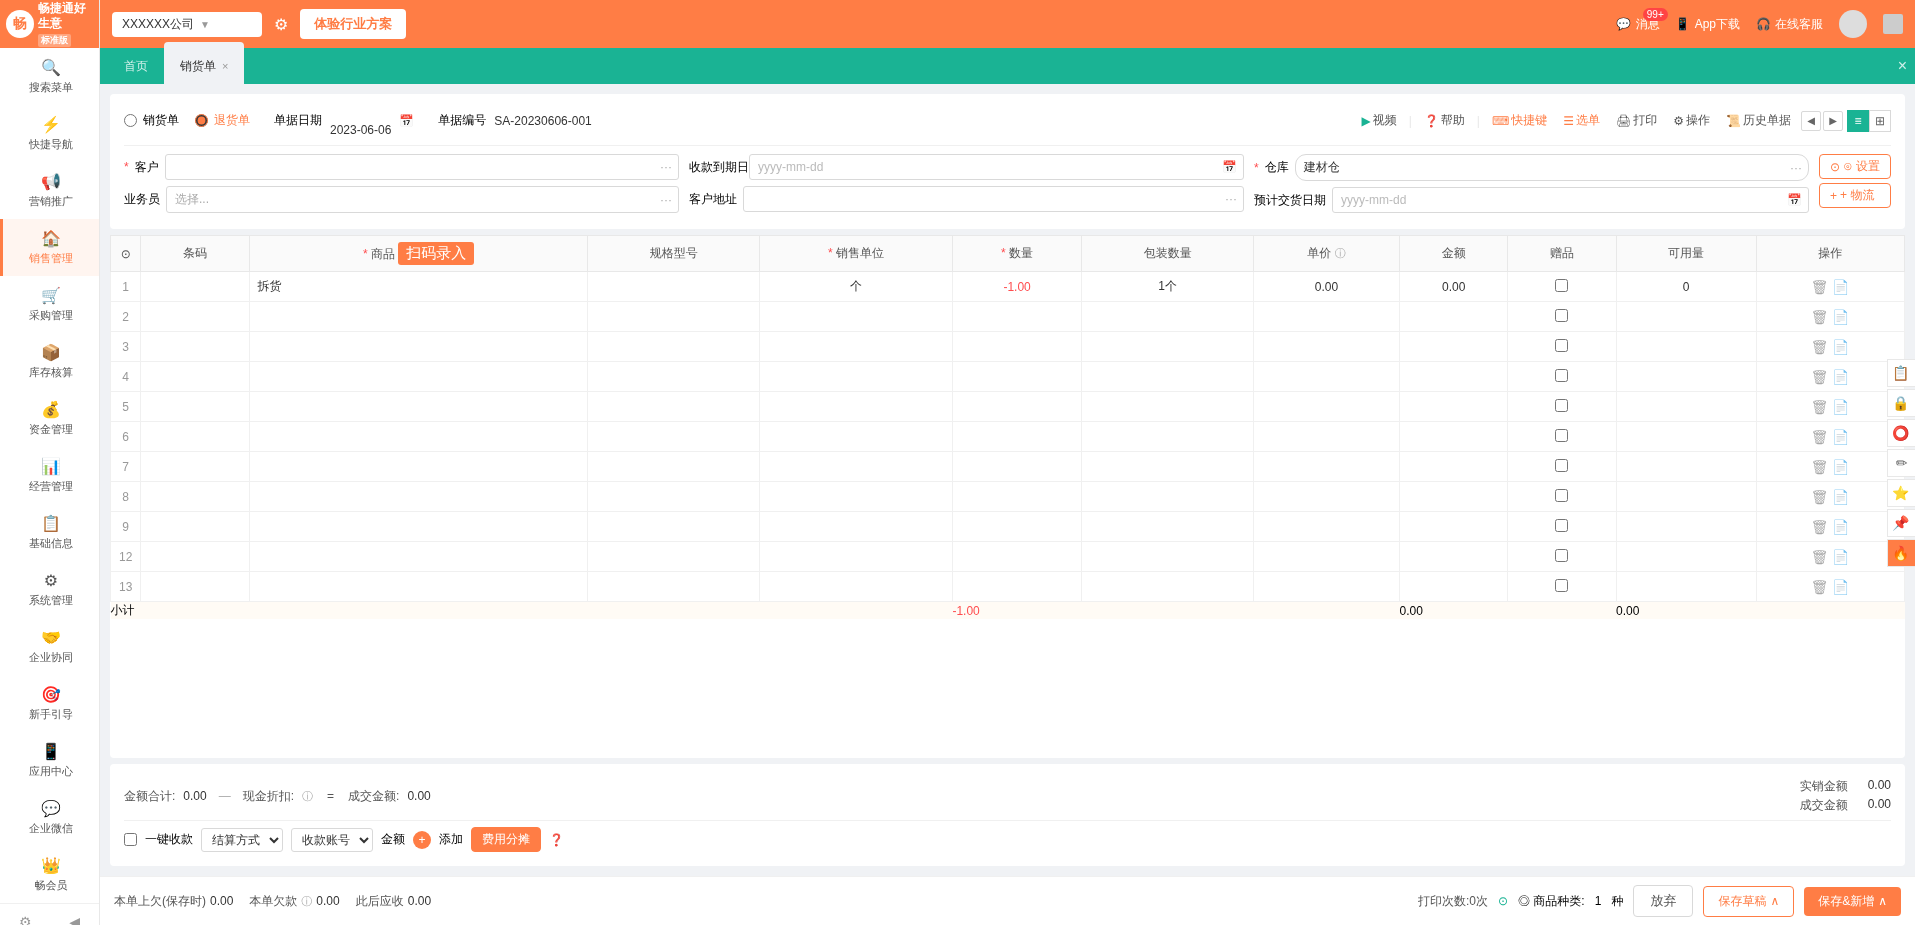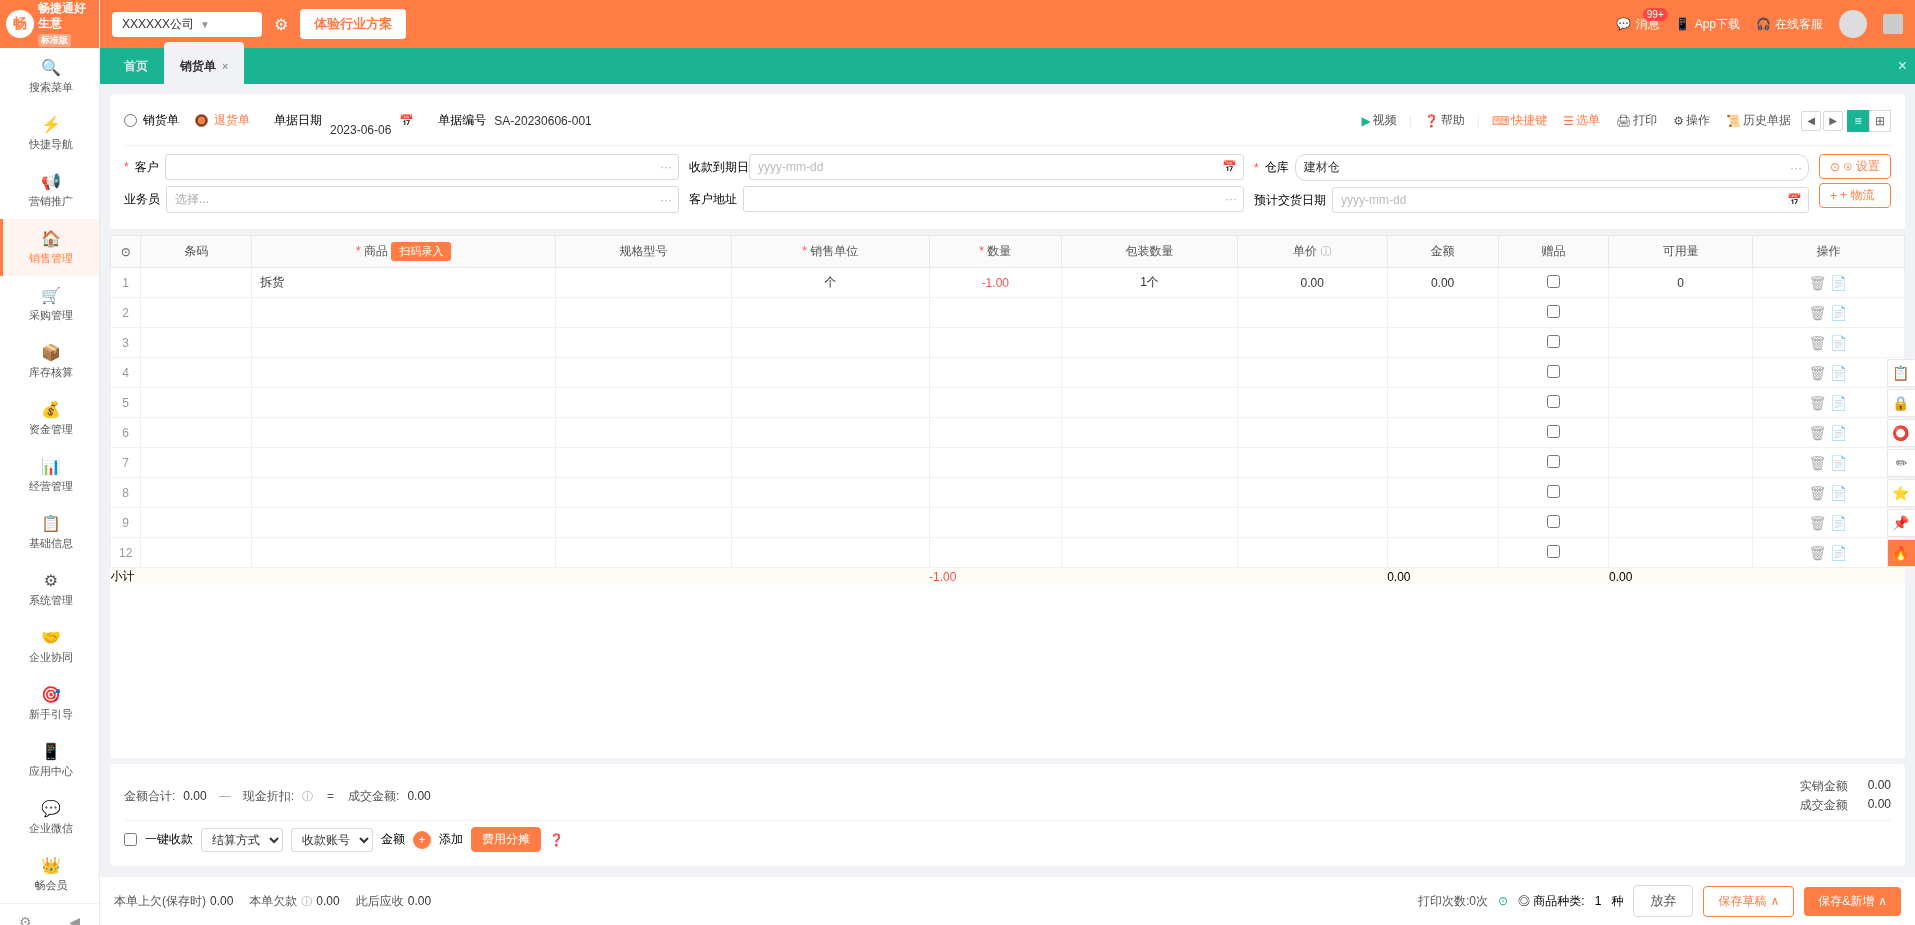--- a/index.html
+++ b/index.html
@@ -28,21 +28,21 @@
     .topbar-company .arrow { color: #999; font-size: 10px; }
     .topbar-gear { color: white; cursor: pointer; font-size: 16px; padding: 4px; }
     .topbar-trial { background: white; color: #ff7d45; border: none; border-radius: 4px; padding: 6px 14px; font-size: 13px; cursor: pointer; font-weight: bold; }
     .topbar-right { margin-left: auto; display: flex; align-items: center; gap: 16px; color: white; }
     .topbar-right .tr-item { display: flex; align-items: center; gap: 4px; cursor: pointer; font-size: 12px; position: relative; }
     .topbar-right .badge { background: #f44; color: white; border-radius: 8px; padding: 1px 4px; font-size: 10px; position: absolute; top: -8px; right: -8px; text-align: right; }
     .topbar-avatar { width: 28px; height: 28px; background: #ddd; border-radius: 50%; }
 
     
     .tabs { background: #1ab394; display: flex; align-items: center; padding: 0 8px; height: 36px; }
-    .tab { padding: 0 16px; height: 48px; display: flex; align-items: center; gap: 6px; cursor: pointer; color: rgba(255,255,255,0.8); font-size: 13px; border-radius: 4px 4px 0 0; font-weight: bold; }
+    .tab { padding: 0 16px; height: 48px; display: flex; align-items: center; gap: 6px; cursor: pointer; color: rgba(255,255,255,0.8); font-size: 13px; border-radius: 4px 4px 0 0; }
     .tab.active { background: #f0f2f5; color: #333; }
     .tab .close-x { font-size: 11px; color: #999; cursor: pointer; }
     .tab-close-all { margin-left: auto; color: rgba(255,255,255,0.8); cursor: pointer; font-size: 16px; }
 
     
     .content { flex: 1; overflow: auto; padding: 10px; background: #f0f2f5; display: flex; flex-direction: column; gap: 6px; }
 
     
     .form-card { background: white; border-radius: 4px; padding: 10px 14px; }
     .radio-group { display: flex; align-items: center; gap: 6px; }
@@ -53,21 +53,21 @@
     .field-input .dots { color: #aaa; position: absolute; right: 6px; }
     .field-input .cal { color: #aaa; position: absolute; right: 6px; cursor: pointer; }
 
     
     .table-wrap { overflow: auto; flex: 1; }
     table { width: 100%; border-collapse: collapse; font-size: 12px; }
     table thead tr { background: #fafafa; }
     table thead th { border: 1px solid #e8e8e8; padding: 6px 8px; text-align: center; color: #555; font-weight: 500; white-space: nowrap; }
     table tbody td { border: 1px solid #f0f0f0; padding: 4px 8px; text-align: center; color: #333; height: 30px; }
     .row-num { color: #999; }
-    .scan-btn { background: #ff7d45; color: white; border: none; border-radius: 3px; padding: 2px 8px; cursor: pointer; font-size: 11px; }
+    .scan-btn { background: #ff7d45; color: white; border: none; border-radius: 3px; padding: 2px 8px; cursor: pointer; font-size: 15px; }
     .qty-negative { color: #ff4d4f; }
     .subtotal-row td { background: #fffbf5; font-weight: 500; }
     .action-icons { display: flex; gap: 4px; justify-content: center; align-items: center; }
     .act-icon { color: #aaa; cursor: pointer; font-size: 14px; }
 
     
     .footer-section { background: white; border-radius: 4px; padding: 8px 14px; }
     .footer-calc { display: flex; align-items: center; gap: 8px; color: #555; padding: 6px 0; border-bottom: 1px solid #f0f0f0; }
     .footer-payment { display: flex; align-items: center; gap: 8px; padding: 6px 0; }
     .footer-payment input[type=checkbox] { accent-color: #ff7d45; }
@@ -566,20 +566,39 @@
       <td style="cursor:text;"></td>
       <td><input type="checkbox" style=""></td>
       <td></td>
       <td>
         <div class="action-icons">
           <span class="act-icon" title="删除">🗑</span>
           <span class="act-icon" title="复制">📄</span>
         </div>
       </td>
     </tr>
+              <tr>
+      <td class="row-num">13</td>
+      <td style="cursor:text;"></td>
+      <td style="cursor:text;text-align:left;"></td>
+      <td style="cursor:text;"></td>
+      <td style="cursor:text;"></td>
+      <td style="cursor:text;"></td>
+      <td style="cursor:text;"></td>
+      <td style="cursor:text;"></td>
+      <td style="cursor:text;"></td>
+      <td><input type="checkbox" style=""></td>
+      <td></td>
+      <td>
+        <div class="action-icons">
+          <span class="act-icon" title="删除">🗑</span>
+          <span class="act-icon" title="复制">📄</span>
+        </div>
+      </td>
+    </tr>
             </tbody>
 
           <tfoot>
             <tr class="subtotal-row">
               <td colspan="2">小计</td>
               <td></td>
               <td></td>
               <td></td>
               <td class="qty-negative">-1.00</td>
               <td></td>

